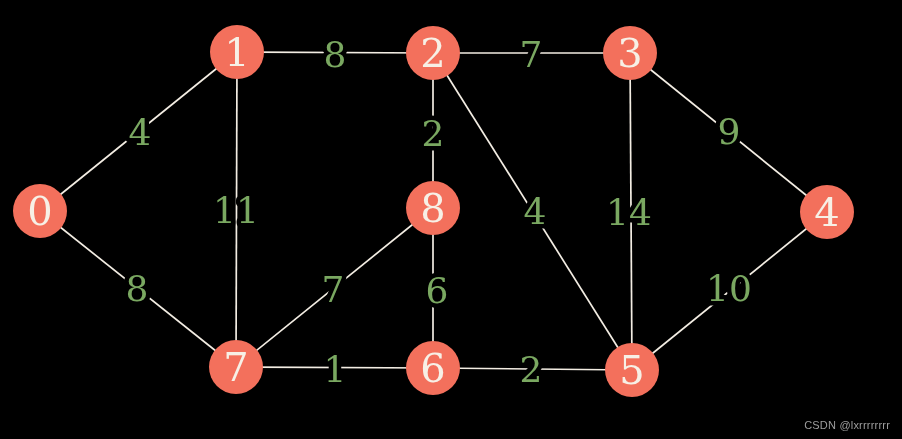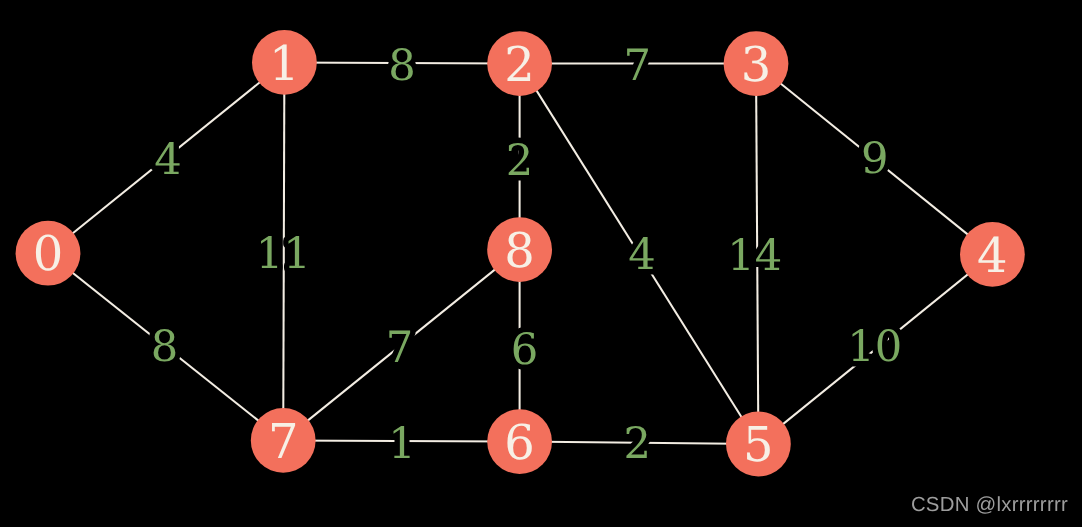--- a/index.html
+++ b/index.html
@@ -17,21 +17,21 @@
   svg { display: block; }
   .serif-text {
     font-family: "DejaVu Serif", "Liberation Serif", serif;
   }
   .watermark {
     position: absolute;
     right: 12px;
     bottom: 8px;
     color: #9d9d9d;
     font-family: "Liberation Sans", "DejaVu Sans", sans-serif;
-    font-size: 17px;
+    font-size: 11px;
     letter-spacing: 0.2px;
     user-select: none;
   }
 </style>
 </head>
 <body>
 
 <div class="stage">
   <svg id="graph-svg" viewBox="0 0 902 439" width="902" height="439">
       <line x1="40" y1="211" x2="237" y2="52" stroke="#f3ede3" stroke-width="1.7"></line>

